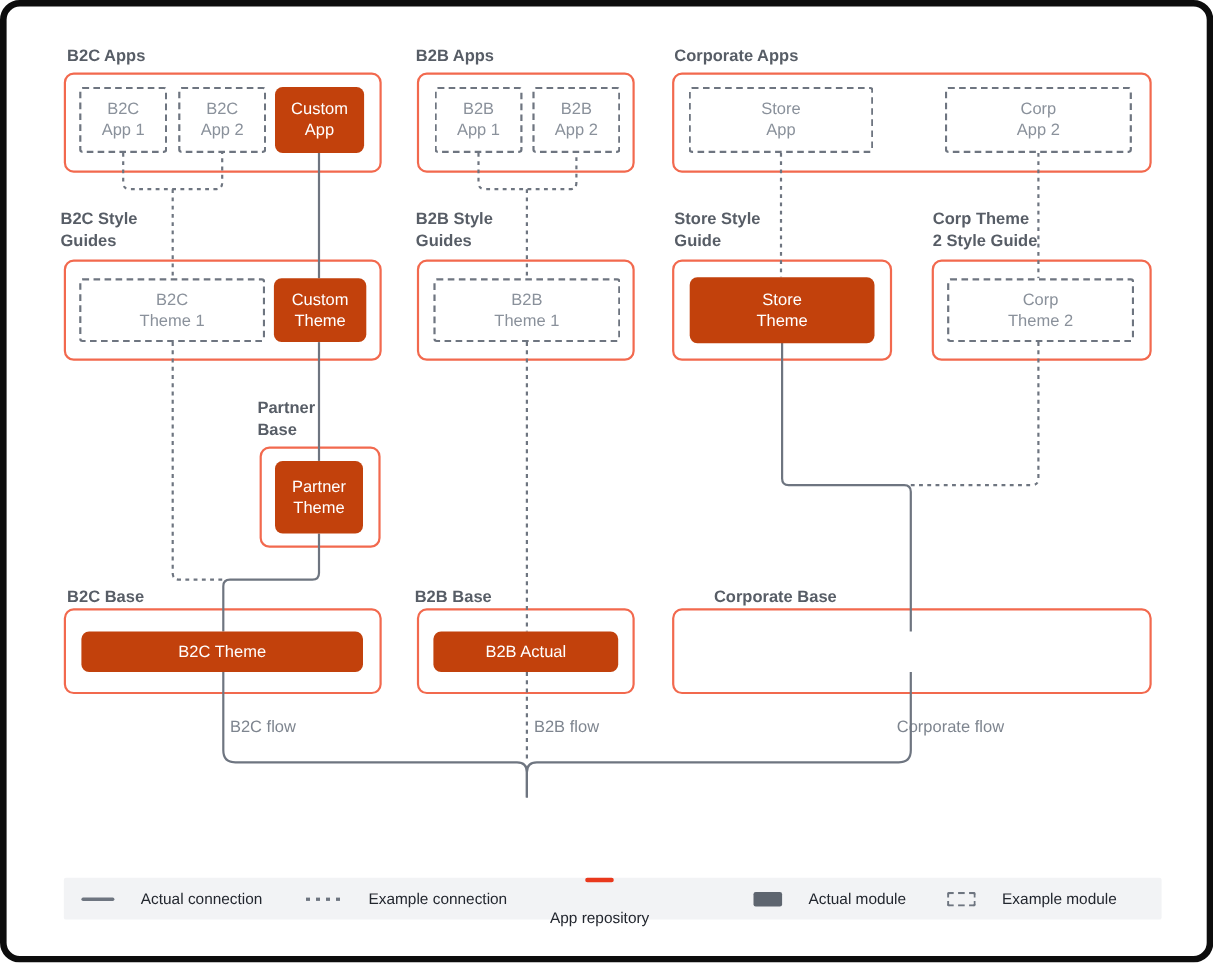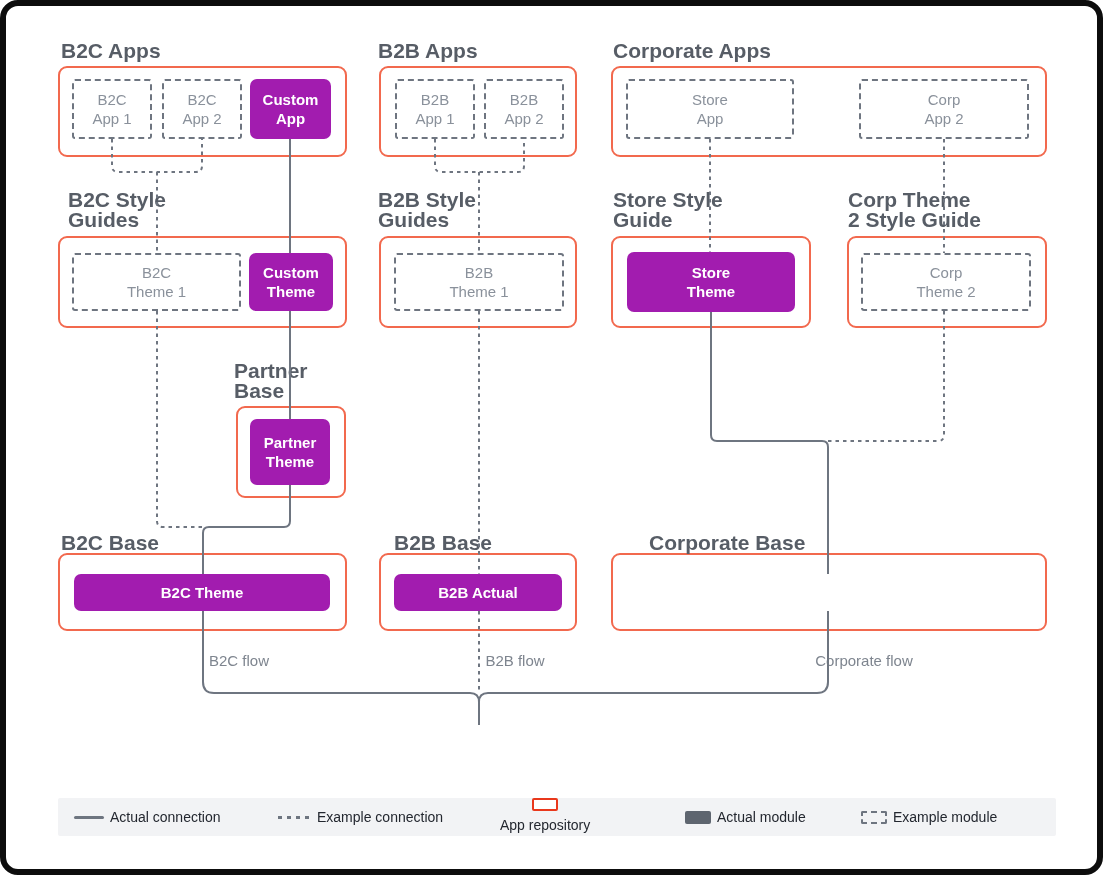--- a/index.html
+++ b/index.html
@@ -1,32 +1,32 @@
 <!DOCTYPE html>
 <html><head>
 <meta charset="utf-8">
 <style>
   html,body{margin:0;padding:0;background:#fff;}
   body{font-family:"Liberation Sans",sans-serif;}
   .frame{position:relative;width:1103px;height:875px;background:#fff;box-sizing:border-box;
          border:6px solid #0d0d0d;border-radius:18px;overflow:hidden;}
   .wires{position:absolute;left:0;top:0;z-index:3;pointer-events:none;}
-  .sec-label{position:absolute;z-index:2;font-size:21px;font-weight:bold;color:#575d66;
+  .sec-label{position:absolute;z-index:2;font-size:15px;font-weight:bold;color:#575d66;
              line-height:20px;white-space:pre-line;}
   .repo{position:absolute;z-index:1;border:2px solid #f2694e;border-radius:9px;background:transparent;box-sizing:border-box;}
   .module{position:absolute;z-index:4;display:flex;align-items:center;justify-content:center;
           text-align:center;font-size:15px;line-height:19px;white-space:pre-line;box-sizing:border-box;}
   .module.dashed{border:2px dashed #6e7580;border-radius:3px;background:#fff;color:#8a919b;}
-  .module.solid{background:#a21caf;border-radius:7px;color:#ffffff;font-weight:bold;}
+  .module.solid{background:#c2410c;border-radius:7px;color:#ffffff;}
   .flow-label{position:absolute;z-index:2;font-size:15px;color:#7e858f;white-space:nowrap;transform:translateX(-50%);margin-left:36px;}
   .os-btn{position:absolute;z-index:4;left:389px;top:718px;width:170px;height:42px;background:#e9381c;
           border-radius:8px;display:flex;align-items:center;justify-content:center;
           color:#fff;font-size:17px;font-weight:bold;}
   .legend{position:absolute;z-index:2;left:52px;top:792px;width:998px;height:38px;background:#f2f3f5;border-radius:2px;}
-  .legend-item{position:absolute;top:0;height:38px;display:flex;align-items:center;gap:6px;}
+  .legend-item{position:absolute;top:0;height:38px;display:flex;align-items:center;gap:24px;}
   .legend-item .lbl{font-size:14px;color:#23272f;white-space:nowrap;}
   .sw-solid-line{width:30px;height:3px;background:#6e7580;border-radius:2px;}
   .sw-dash-line{width:33px;height:3px;background:repeating-linear-gradient(90deg,#6e7580 0 4px,transparent 4px 9px);}
   .sw-repo{width:26px;height:13px;border:2px solid #e9381c;border-radius:2px;background:#fff;box-sizing:border-box;}
   .sw-module{width:26px;height:13px;background:#5e656f;border-radius:2px;}
   .sw-example{width:26px;height:13px;border:2px dashed #6e7580;border-radius:2px;background:transparent;box-sizing:border-box;}
 </style>
 </head>
 <body>
 
@@ -49,32 +49,32 @@
       <path d="M284,479 V515 Q284,521 278,521 H203 Q197,521 197,527 V568"></path>
       <path d="M705,305 V429 Q705,435 711,435 H816 Q822,435 822,441 V568"></path>
       <path d="M197,605 V676 Q197,687 208,687 H464 Q473,687 473,696 V719"></path>
       <path d="M822,605 V676 Q822,687 811,687 H482 Q473,687 473,696 V719"></path>
     </g>
   </svg>
 
   <div class="sec-label" style="left:55px;top:35px;">B2C Apps</div>
   <div class="sec-label" style="left:372px;top:35px;">B2B Apps</div>
   <div class="sec-label" style="left:607px;top:35px;">Corporate Apps</div>
-  <div class="sec-label" style="left:62px;top:184px;">B2C Style
+  <div class="sec-label" style="left:49px;top:184px;">B2C Style
 Guides</div>
   <div class="sec-label" style="left:372px;top:184px;">B2B Style
 Guides</div>
   <div class="sec-label" style="left:607px;top:184px;">Store Style
 Guide</div>
   <div class="sec-label" style="left:842px;top:184px;">Corp Theme
 2 Style Guide</div>
   <div class="sec-label" style="left:228px;top:355px;">Partner
 Base</div>
   <div class="sec-label" style="left:55px;top:527px;">B2C Base</div>
-  <div class="sec-label" style="left:388px;top:527px;">B2B Base</div>
+  <div class="sec-label" style="left:371px;top:527px;">B2B Base</div>
   <div class="sec-label" style="left:607px;top:527px;margin-left:36px;">Corporate Base</div>
 
   <div class="repo" style="left:52px;top:60px;width:289px;height:91px;"></div>
   <div class="repo" style="left:373px;top:60px;width:198px;height:91px;"></div>
   <div class="repo" style="left:605px;top:60px;width:436px;height:91px;"></div>
   <div class="repo" style="left:52px;top:230px;width:289px;height:92px;"></div>
   <div class="repo" style="left:373px;top:230px;width:198px;height:92px;"></div>
   <div class="repo" style="left:605px;top:230px;width:200px;height:92px;"></div>
   <div class="repo" style="left:841px;top:230px;width:200px;height:92px;"></div>
   <div class="repo" style="left:230px;top:400px;width:110px;height:92px;"></div>

